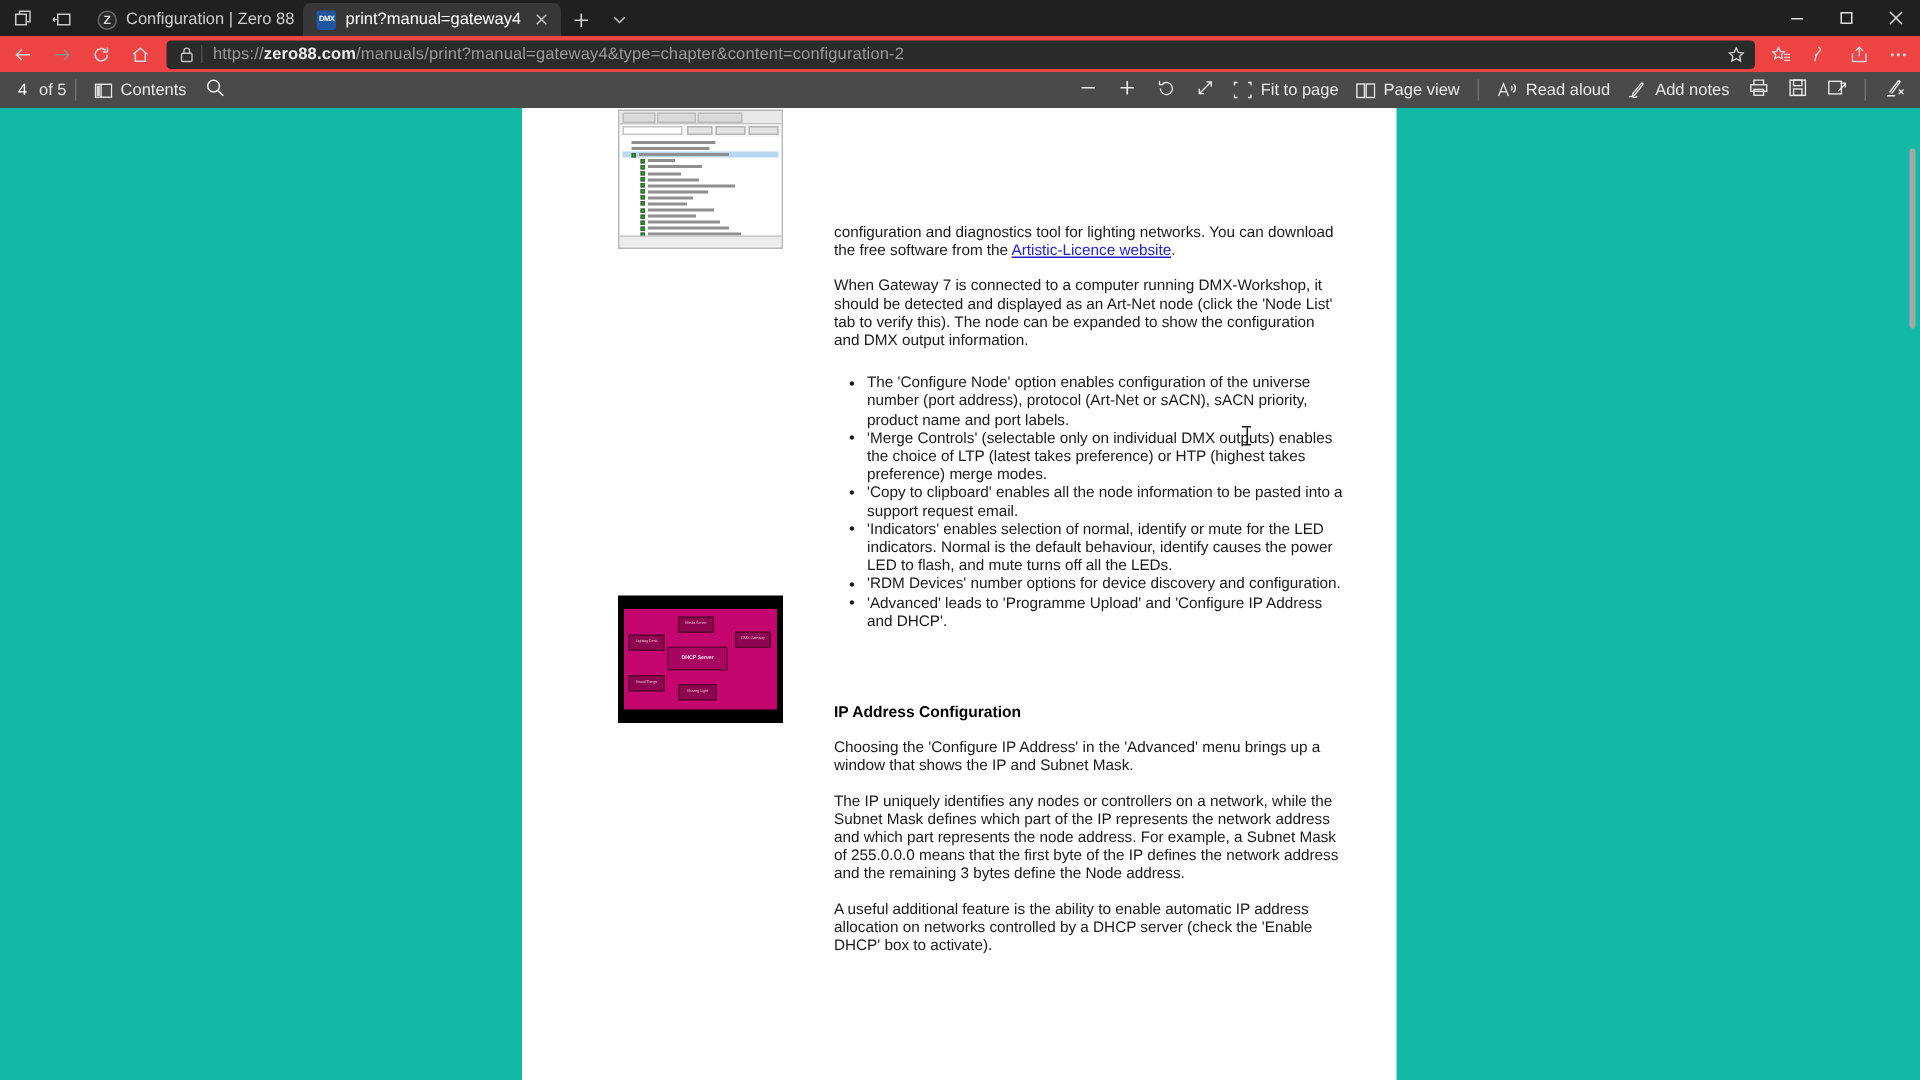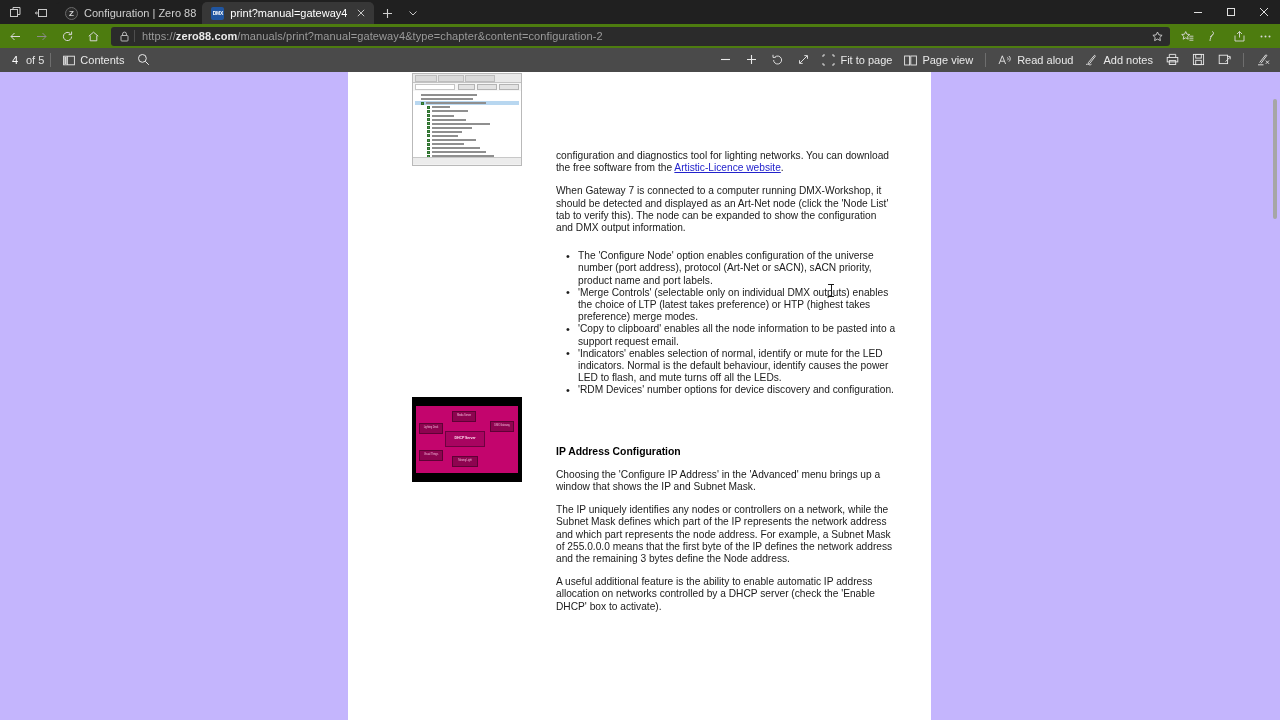--- a/index.html
+++ b/index.html
@@ -59,21 +59,21 @@
     color: #c6c6c6;
   }
   .win-ctrls { margin-left: auto; display: flex; height: 24px; }
   .win-btn {
     width: 33px; height: 24px; display: flex; align-items: center; justify-content: center;
     color: #e0e0e0;
   }
 
   
   .navbar {
-    height: 24px; background: #4d7c0f; display: flex; align-items: center;
+    height: 24px; background: #ef4444; display: flex; align-items: center;
     padding: 0 2px; flex: 0 0 24px; gap: 0px;
   }
   .nav-btn {
     width: 26px; height: 22px; display: flex; align-items: center; justify-content: center;
     color: #d8d8d8; border-radius: 3px; flex: 0 0 26px;
   }
   .nav-btn.disabled { color: #8c8c8c; }
   .omnibox {
     flex: 1 1 auto; height: 19px; background: #2b2b2b; border-radius: 3px;
     display: flex; align-items: center; margin: 0 4px 0 5px; padding: 0 3px;
@@ -114,21 +114,21 @@
   .pdf-div { width: 1px; height: 14px; background: #6e6e6e; margin: 0 6px; flex: 0 0 1px; }
   .pdf-spacer { flex: 1 1 auto; }
   .pdf-icon { display: flex; align-items: center; justify-content: center; color: #eaeaea; }
   .pdf-btn-sq {
     width: 26px; height: 20px; display: flex; align-items: center; justify-content: center;
     border-radius: 3px; color: #eaeaea;
   }
 
   
   .viewport {
-    flex: 1 1 auto; background: #c4b5fd; position: relative; overflow: hidden; padding-left: 19px;
+    flex: 1 1 auto; background: #14b8a6; position: relative; overflow: hidden; padding-left: 19px;
   }
   .page {
     position: absolute; left: 348px; top: 0px; width: 583px; height: 720px;
     background: #ffffff;
   }
   .page-inner { position: relative; width: 100%; height: 100%; }
 
   
   .fig { position: absolute; }
   .fig-nodelist {
@@ -574,20 +574,21 @@
 
           <p class="doc-p">When Gateway 7 is connected to a computer running DMX-Workshop, it should be detected and displayed as an Art-Net node (click the 'Node List' tab to verify this). The node can be expanded to show the configuration and DMX output information.</p>
 
 
           <ul class="doc-ul">
             <li>The 'Configure Node' option enables configuration of the universe number (port address), protocol (Art-Net or sACN), sACN priority, product name and port labels.</li>
             <li>'Merge Controls' (selectable only on individual DMX outputs) enables the choice of LTP (latest takes preference) or HTP (highest takes preference) merge modes.</li>
             <li>'Copy to clipboard' enables all the node information to be pasted into a support request email.</li>
             <li>'Indicators' enables selection of normal, identify or mute for the LED indicators. Normal is the default behaviour, identify causes the power LED to flash, and mute turns off all the LEDs.</li>
             <li>'RDM Devices' number options for device discovery and configuration.</li>
+            <li>'Advanced' leads to 'Programme Upload' and 'Configure IP Address and DHCP'.</li>
           </ul>
 
           <div style="height:38px"></div>
 
           <h2 class="doc-h">IP Address Configuration</h2>
 
           <p class="doc-p">Choosing the 'Configure IP Address' in the 'Advanced' menu brings up a window that shows the IP and Subnet Mask.</p>
           <p class="doc-p">The IP uniquely identifies any nodes or controllers on a network, while the Subnet Mask defines which part of the IP represents the network address and which part represents the node address. For example, a Subnet Mask of 255.0.0.0 means that the first byte of the IP defines the network address and the remaining 3 bytes define the Node address.</p>
           <p class="doc-p">A useful additional feature is the ability to enable automatic IP address allocation on networks controlled by a DHCP server (check the 'Enable DHCP' box to activate).</p>
         </div>

